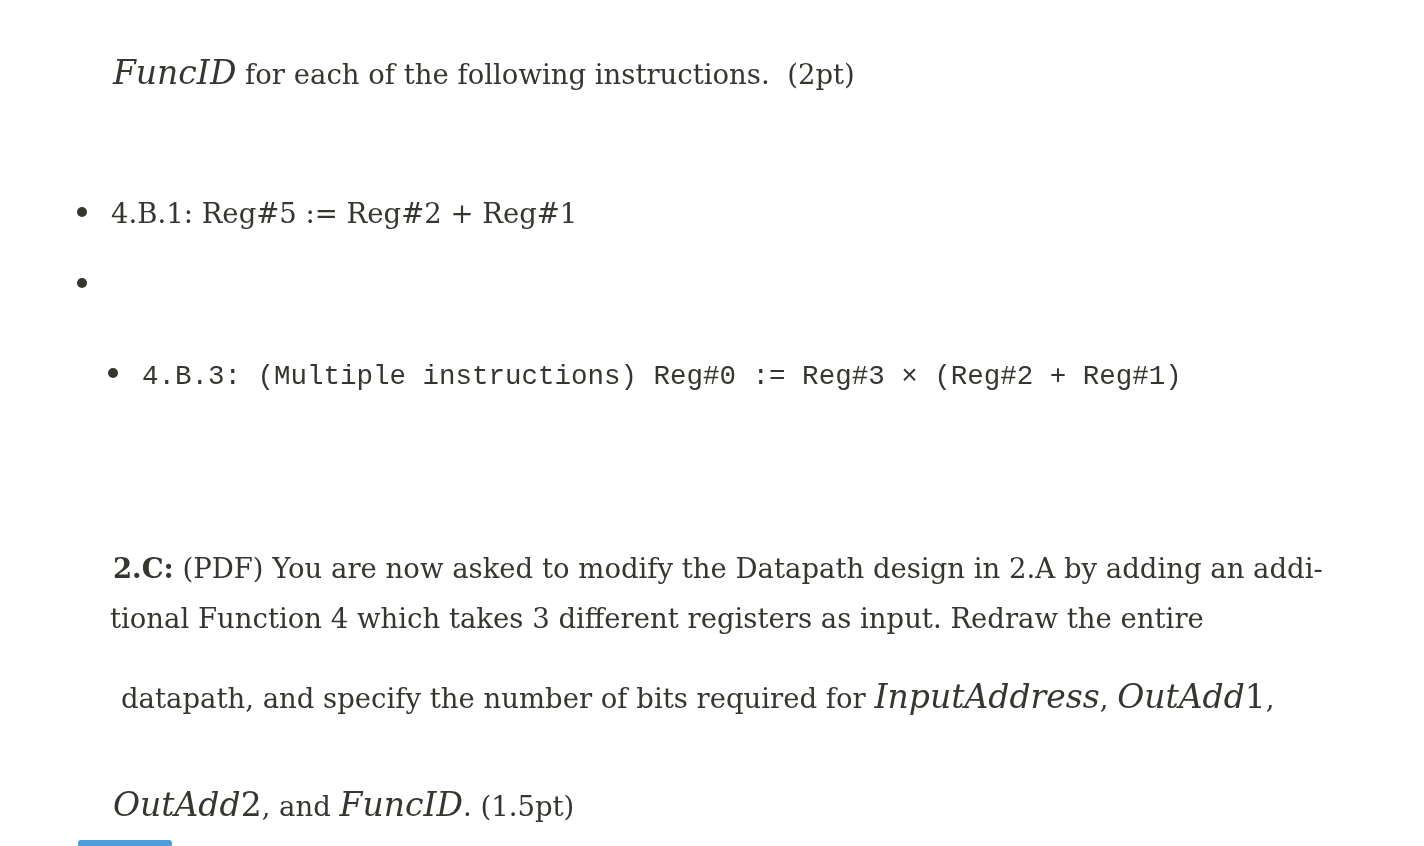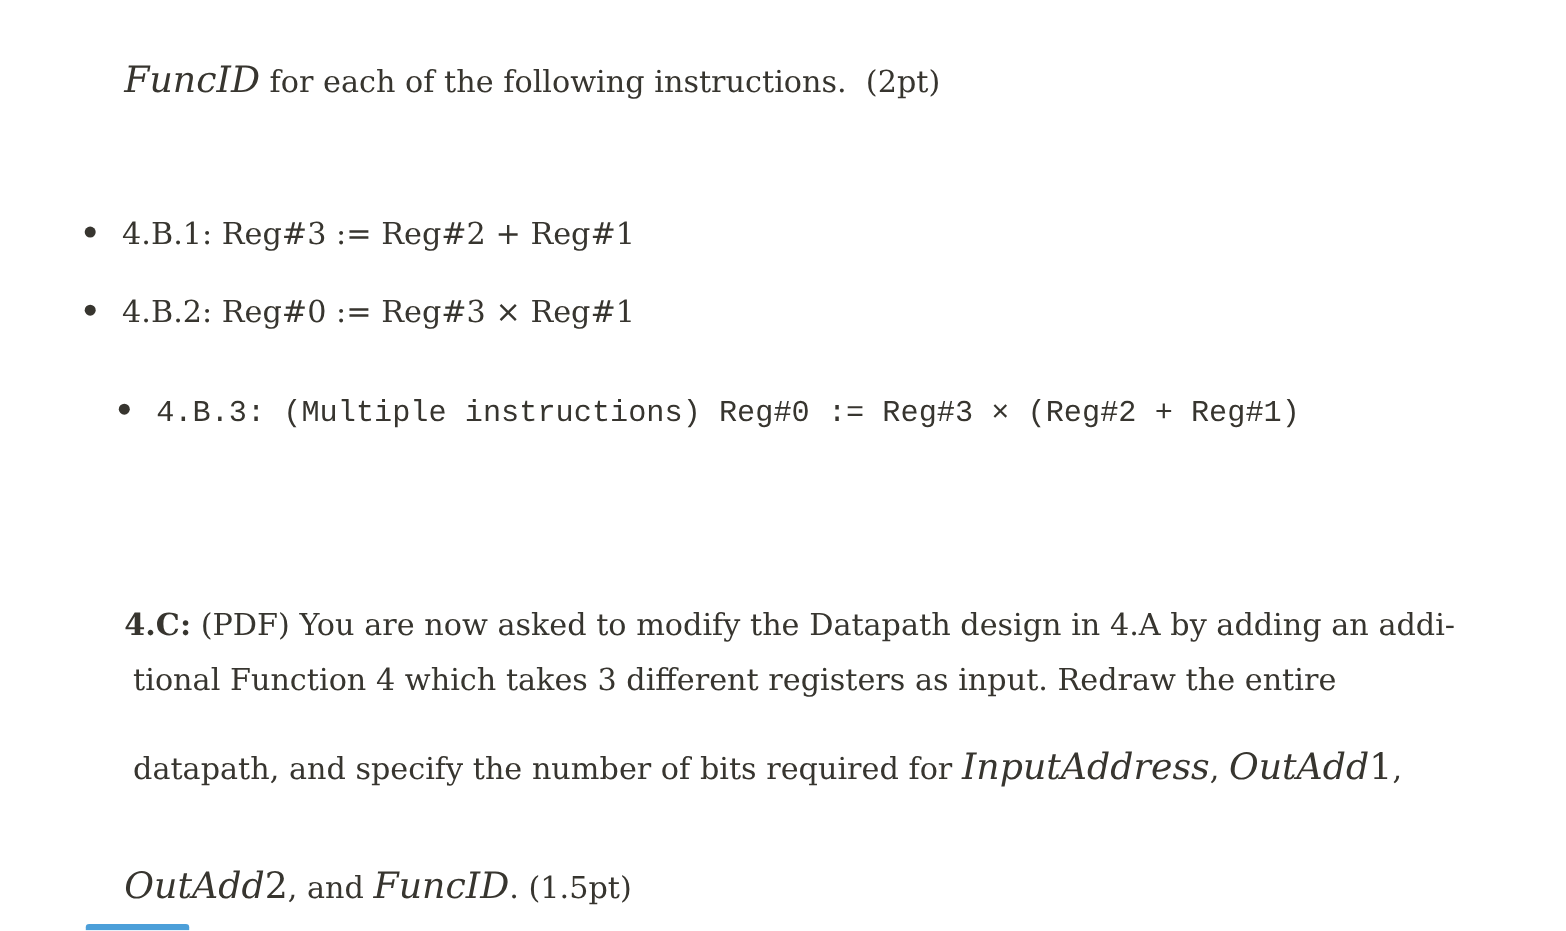--- a/index.html
+++ b/index.html
@@ -66,36 +66,36 @@
 </head>
 <body>
 
 <div class="doc">
 
   <div class="line" style="left:78px; top:16px;">
     <span class="math">FuncID</span><span> for each of the following instructions.  (2pt)</span>
   </div>
 
   <div class="bullet-row" style="top:156px;">
-    <span class="dot"></span><span>4.B.1: Reg#3 := Reg#2 + Reg#1</span>
+    <span class="dot"></span><span>4.B.1: Reg#5 := Reg#2 + Reg#1</span>
   </div>
 
   <div class="bullet-row" style="top:227px;">
-    <span class="dot"></span><span>4.B.2: Reg#0 := Reg#3 × Reg#1</span>
+    <span class="dot"></span>
   </div>
 
   <div class="bullet-row" style="top:320px;font-family:Liberation Mono, monospace;">
     <span class="dot"></span><span>4.B.3: (Multiple instructions) Reg#0 := Reg#3 × (Reg#2 + Reg#1)</span>
   </div>
 
   <div class="line" style="left:78px; top:511px;">
-    <span class="bold">4.C:</span><span> (PDF) You are now asked to modify the Datapath design in 4.A by adding an addi-</span>
+    <span class="bold">2.C:</span><span> (PDF) You are now asked to modify the Datapath design in 2.A by adding an addi-</span>
   </div>
 
-  <div class="line" style="left:86px; top:561px;">
+  <div class="line" style="left:75px; top:561px;">
     <span>tional Function 4 which takes 3 different registers as input. Redraw the entire</span>
   </div>
 
   <div class="line" style="left:86px; top:640px;">
     <span>datapath, and specify the number of bits required for </span><span class="math">InputAddress</span><span>, </span><span class="math">OutAdd</span><span class="math-digit">1</span><span>,</span>
   </div>
 
   <div class="line" style="left:78px; top:748px;">
     <span class="math">OutAdd</span><span class="math-digit">2</span><span>, and </span><span class="math">FuncID</span><span>. (1.5pt)</span>
   </div>

